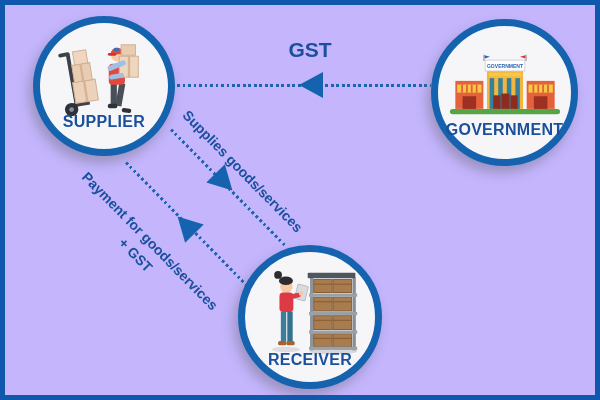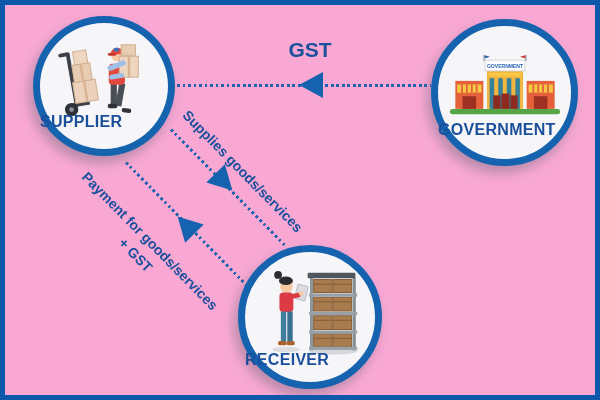--- a/index.html
+++ b/index.html
@@ -1,29 +1,29 @@
 <!DOCTYPE html>
 <html><head>
 <meta charset="utf-8">
 <style>
   html,body { margin:0; padding:0; background:#fff; }
   .stage {
     position:relative; width:600px; height:400px; box-sizing:border-box;
-    border:5px solid #0f58ab; background:#f9a8d4; overflow:hidden;
+    border:5px solid #0f58ab; background:#c4b5fd; overflow:hidden;
     font-family:"Liberation Sans", sans-serif;
   }
   
   .node {
     position:absolute; box-sizing:border-box; border-radius:50%;
     border:7px solid #1563af; background:#f6f6f8;
     box-shadow:-4px 7px 12px rgba(105,105,120,.45);
   }
   .node .icon { position:absolute; left:50%; transform:translateX(-50%); }
   .node-label {
-    position:absolute; left:0; right:0; text-align:left;
+    position:absolute; left:0; right:0; text-align:center;
     font-weight:bold; color:#1a4f9c; font-size:16px; letter-spacing:.3px;
   }
   .node-supplier   { left:28px;  top:11px;  width:142px; height:140px; }
   .node-government { left:426px; top:14px;  width:147px; height:147px; }
   .node-receiver   { left:233px; top:240px; width:144px; height:144px; }
   .node-supplier .icon   { top:18px; }
   .node-government .icon { top:26px; }
   .node-receiver .icon   { top:16px; }
   .node-supplier .node-label   { bottom:18px; }
   .node-government .node-label { bottom:20px; }

